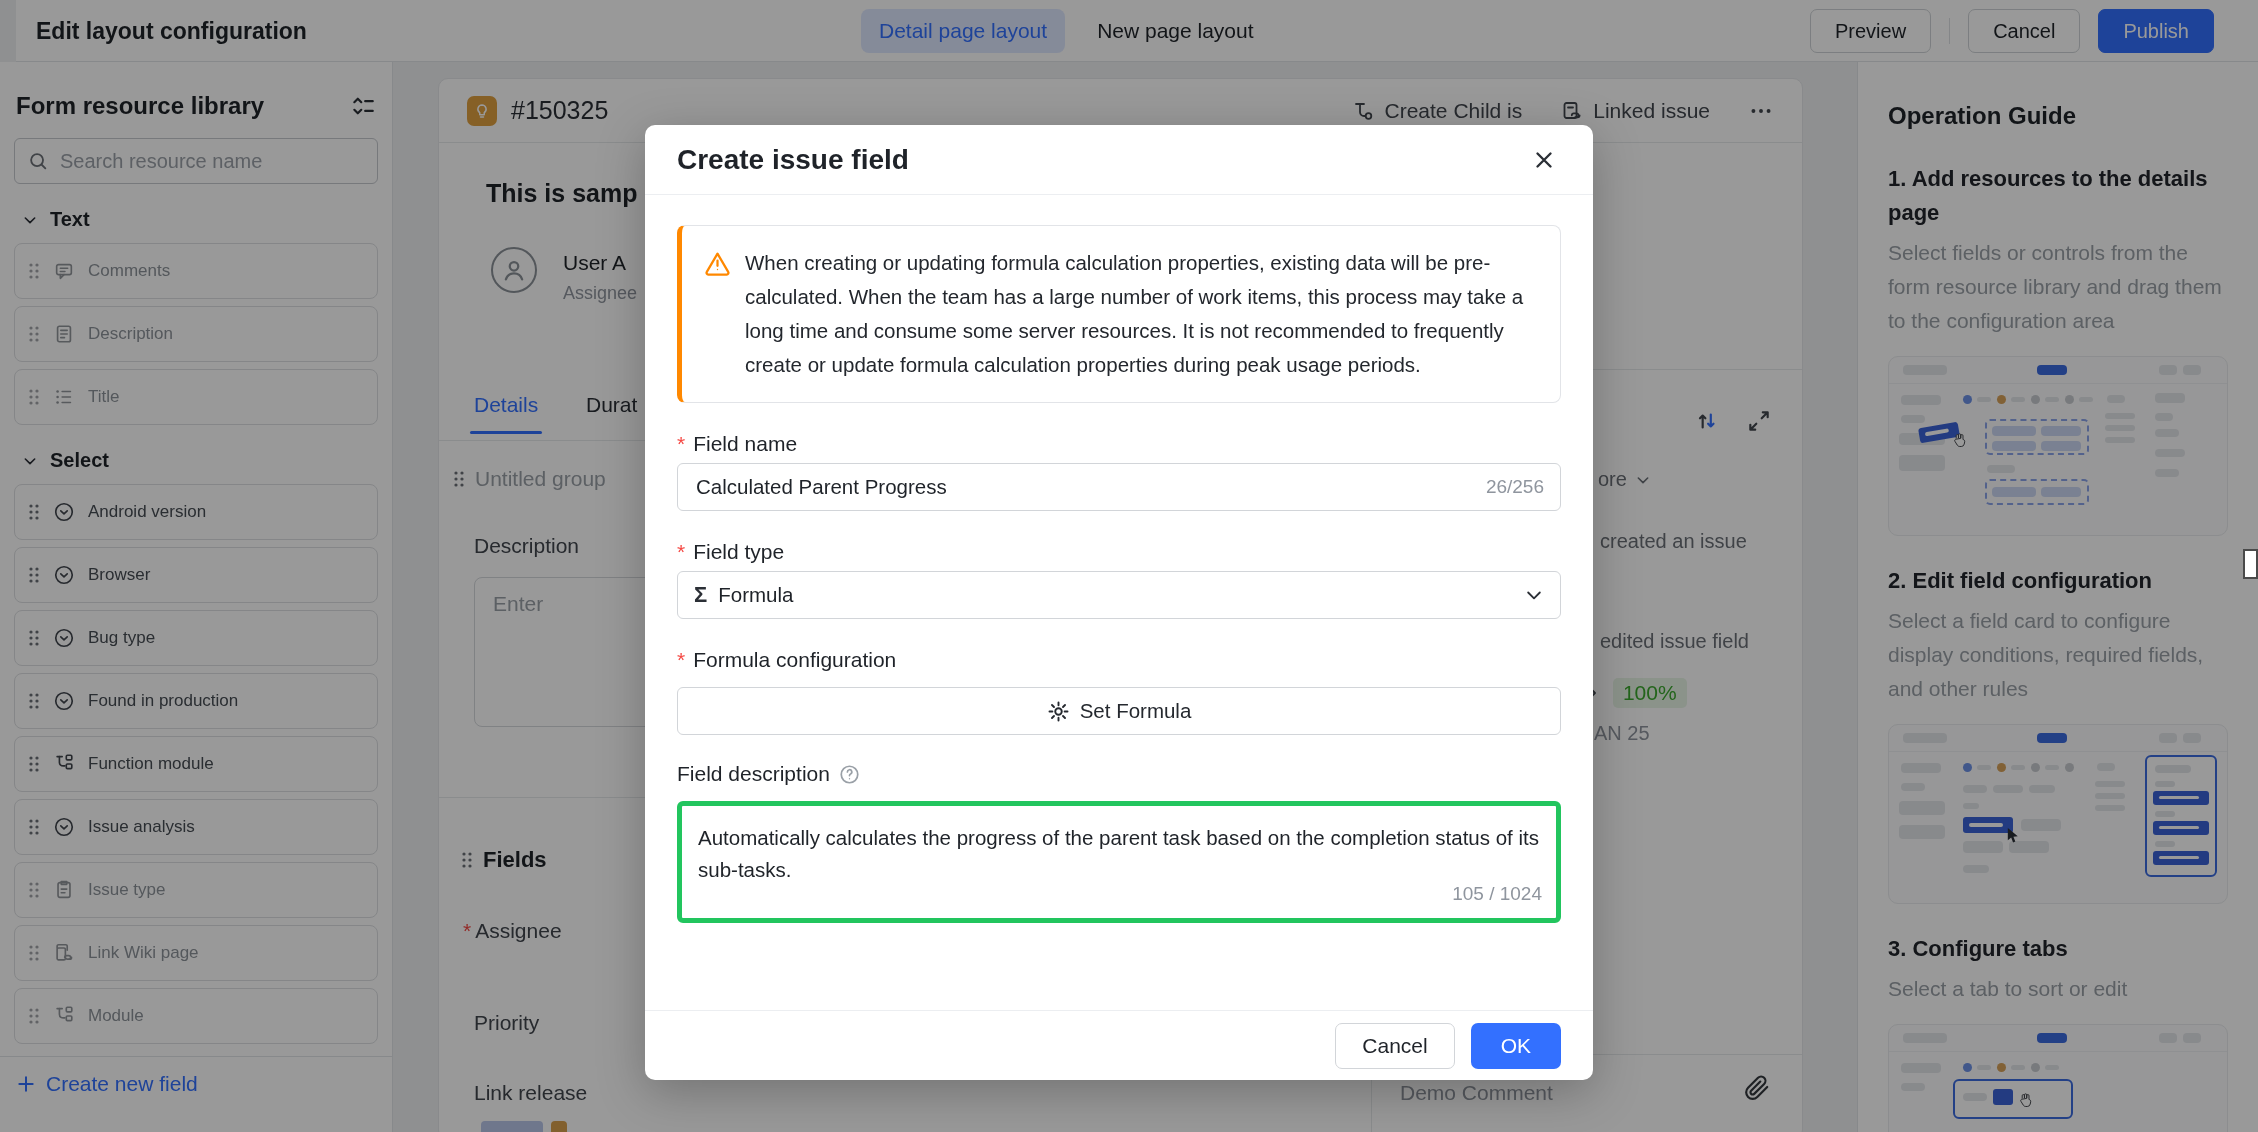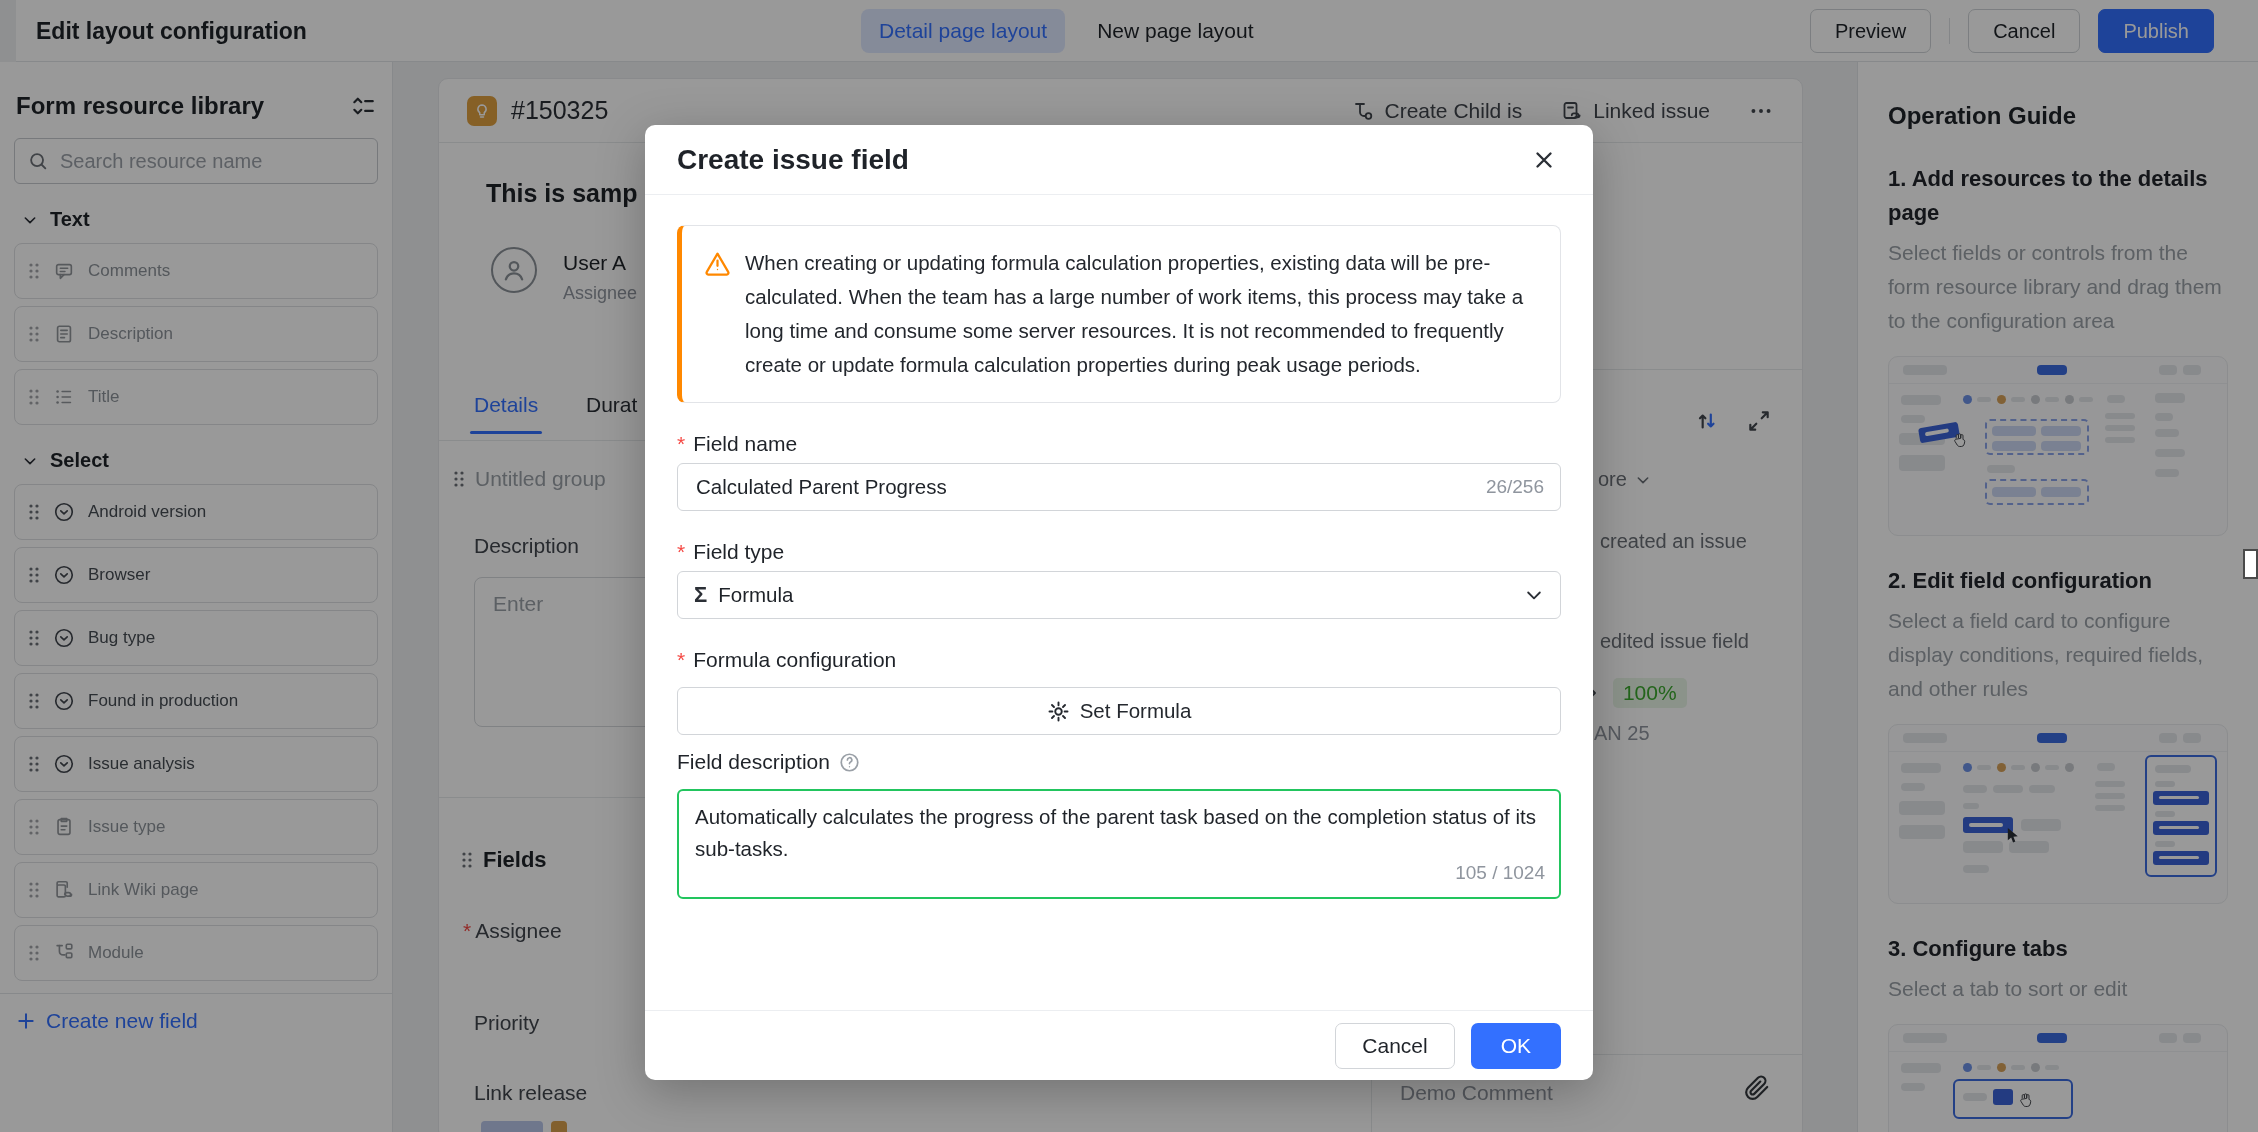--- a/index.html
+++ b/index.html
@@ -94,21 +94,21 @@
   .modal-close{margin-left:auto;cursor:pointer;padding:4px;}
   .modal-body{padding:30px 32px 0;}
   .warn{border:1px solid #e2e4e8;border-left:5px solid #ff8800;border-radius:8px;padding:20px 22px;display:flex;gap:14px;}
   .warn-text{font-size:20.5px;line-height:34px;color:#23272d;}
   .f-label{margin-top:26px;font-size:21px;color:#1f2329;font-weight:500;display:flex;align-items:center;gap:8px;height:30px;}
   .f-input,.f-select{margin-top:4px;height:48px;border:1px solid #d2d5d9;border-radius:6px;display:flex;align-items:center;padding:12px 16px;font-size:20.5px;color:#1f2329;background:#fff;}
   .f-input input{border:0;outline:0;font-size:20.5px;color:#1f2329;flex:1;font-family:inherit;background:transparent;}
   .f-counter{margin-left:auto;color:#8f959e;font-size:19px;white-space:nowrap;}
   .sigma{font-weight:700;font-size:22px;margin-right:11px;color:#2b2f36;}
   .set-formula{margin-top:12px;height:48px;border:1px solid #d2d5d9;border-radius:6px;display:flex;align-items:center;justify-content:center;gap:10px;font-size:20.5px;color:#25292f;background:#fff;cursor:pointer;}
-  .f-area{margin-top:12px;min-height:88px;border:2px solid #22c55e;border-radius:6px;padding:10px 16px 32px;font-size:20.5px;line-height:32px;color:#1f2329;position:relative;}
+  .f-area{margin-top:12px;min-height:88px;border:5px solid #22c55e;border-radius:6px;padding:16px 16px 32px;font-size:20.5px;line-height:32px;color:#1f2329;position:relative;}
   .f-area .f-counter{position:absolute;right:14px;bottom:8px;}
   .modal-foot{position:absolute;left:0;right:0;bottom:0;height:70px;border-top:1px solid #eceef1;display:flex;align-items:center;justify-content:flex-end;gap:16px;padding:0 32px;}
   .btn-cancel{height:46px;padding:0 26px;border:1px solid #d2d5d9;border-radius:7px;font-size:21px;color:#1f2329;background:#fff;cursor:pointer;display:flex;align-items:center;}
   .btn-ok{height:46px;padding:0 30px;border-radius:7px;font-size:21px;color:#fff;background:#3370ff;border:0;cursor:pointer;display:flex;align-items:center;}
 
   .cursor-artifact{position:absolute;left:2243px;top:549px;width:15px;height:30px;background:#fff;border:2px solid #4a4a4a;z-index:200;}
 </style>
 </head>
 <body>
 
@@ -261,20 +261,37 @@
           <circle cx="3" cy="9" r="1.6"></circle>
           <circle cx="9" cy="9" r="1.6"></circle>
           <circle cx="3" cy="15" r="1.6"></circle>
           <circle cx="9" cy="15" r="1.6"></circle>
         </svg>
       <svg width="22" height="22" viewBox="0 0 24 24" fill="none" stroke="#41464e" stroke-width="1.8" stroke-linecap="round" stroke-linejoin="round">
           <circle cx="12" cy="12" r="9"></circle>
           <path d="M8.5 10.8L12 14l3.5-3.2"></path>
         </svg>
       <span>Found in production</span>
+    </div>
+    <div class="res-item">
+      <svg width="12" height="18" viewBox="0 0 12 18" fill="#6b7077">
+          <circle cx="3" cy="3" r="1.6"></circle>
+          <circle cx="9" cy="3" r="1.6"></circle>
+          <circle cx="3" cy="9" r="1.6"></circle>
+          <circle cx="9" cy="9" r="1.6"></circle>
+          <circle cx="3" cy="15" r="1.6"></circle>
+          <circle cx="9" cy="15" r="1.6"></circle>
+        </svg>
+      <svg width="22" height="22" viewBox="0 0 24 24" fill="none" stroke="#41464e" stroke-width="1.8" stroke-linecap="round" stroke-linejoin="round">
+          <path d="M7 4v6c0 2.8 2.2 4 4.5 4H13"></path>
+          <path d="M4.5 4H10"></path>
+          <rect x="14.5" y="2.5" width="6" height="5" rx="1.2"></rect>
+          <rect x="14.5" y="12" width="6" height="5" rx="1.2"></rect>
+        </svg>
+      <span>Function module</span>
     </div>
     <div class="res-item">
       <svg width="12" height="18" viewBox="0 0 12 18" fill="#6b7077">
           <circle cx="3" cy="3" r="1.6"></circle>
           <circle cx="9" cy="3" r="1.6"></circle>
           <circle cx="3" cy="9" r="1.6"></circle>
           <circle cx="9" cy="9" r="1.6"></circle>
           <circle cx="3" cy="15" r="1.6"></circle>
           <circle cx="9" cy="15" r="1.6"></circle>
         </svg>
@@ -668,21 +685,21 @@
       <div class="set-formula">
         <span>
           <svg width="23" height="23" viewBox="0 0 24 24" fill="none" stroke="#25292f" stroke-width="2" stroke-linecap="round">
               <circle cx="12" cy="12" r="3.4"></circle>
               <path d="M12 2.6v3M12 18.4v3M2.6 12h3M18.4 12h3M5.2 5.2l2.1 2.1M16.7 16.7l2.1 2.1M18.8 5.2l-2.1 2.1M7.3 16.7l-2.1 2.1"></path>
             </svg>
         </span>
         <span>Set Formula</span>
       </div>
 
-      <div class="f-label" style="margin-top:12px;font-weight:400;">
+      <div class="f-label" style="margin-top:24px;font-weight:400;">
         <span>Field description</span>
         <span>
           <svg width="23" height="23" viewBox="0 0 24 24" fill="none" stroke="#9aa0a7" stroke-width="1.8" stroke-linecap="round">
               <circle cx="12" cy="12" r="8.6"></circle>
               <path d="M9.8 9.3a2.3 2.3 0 1 1 3.3 2.1c-.8.4-1.1.9-1.1 1.7"></path>
               <circle cx="12" cy="16.4" r="0.7" fill="#9aa0a7" stroke="none"></circle>
             </svg>
         </span>
       </div>
       <div class="f-area">

